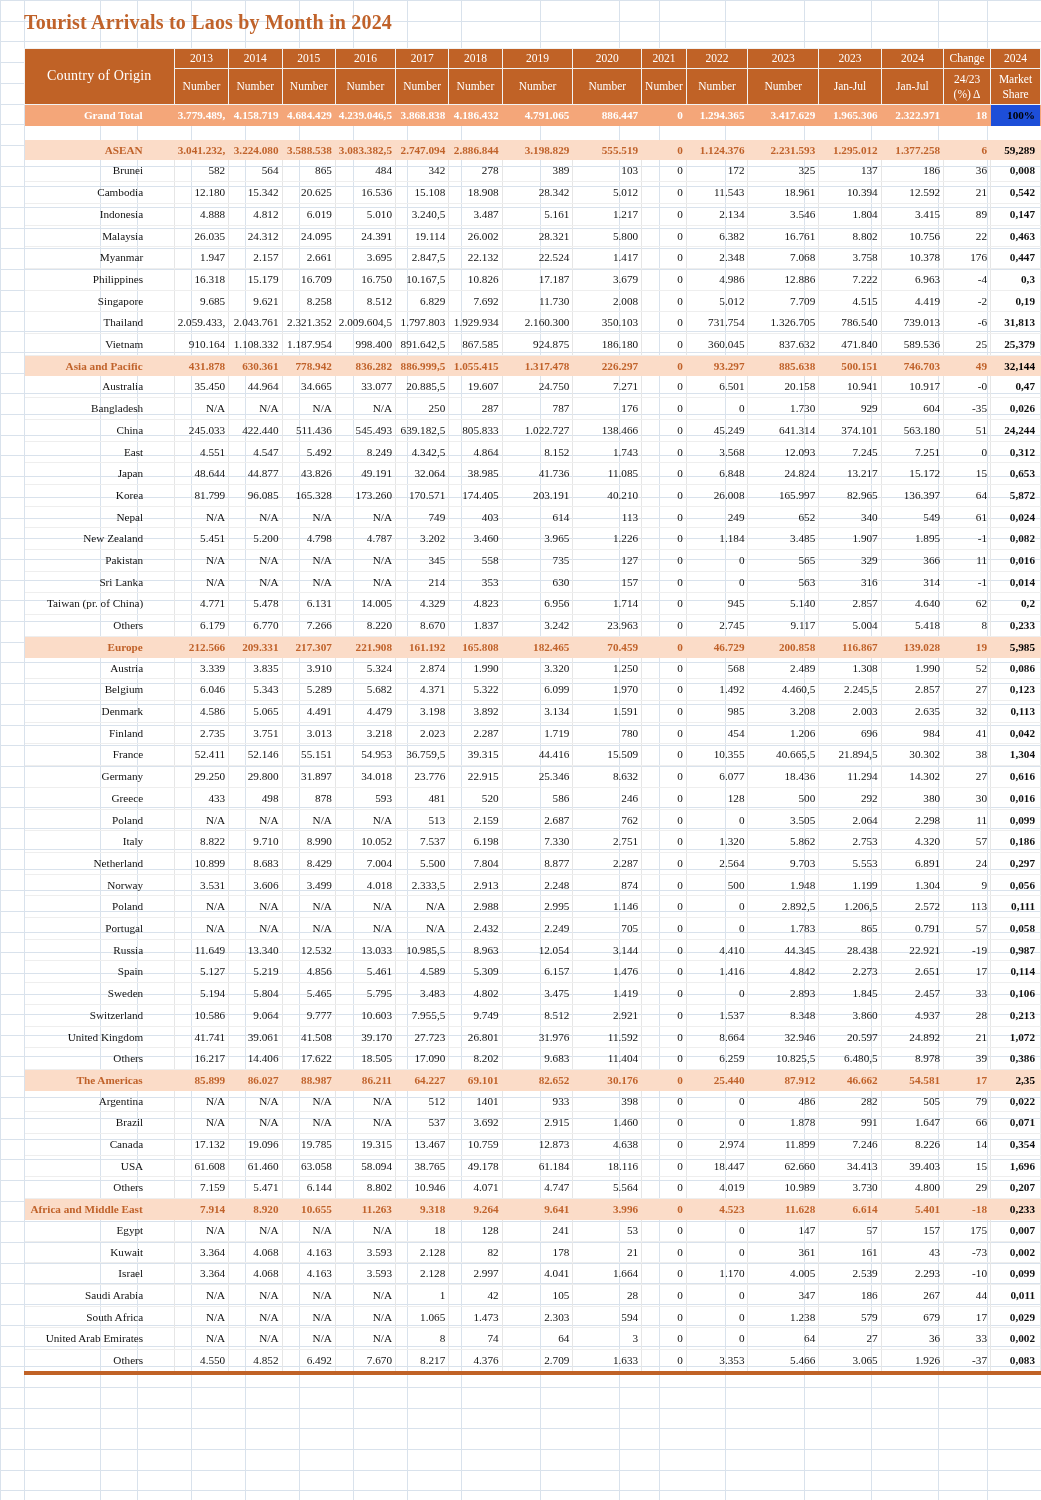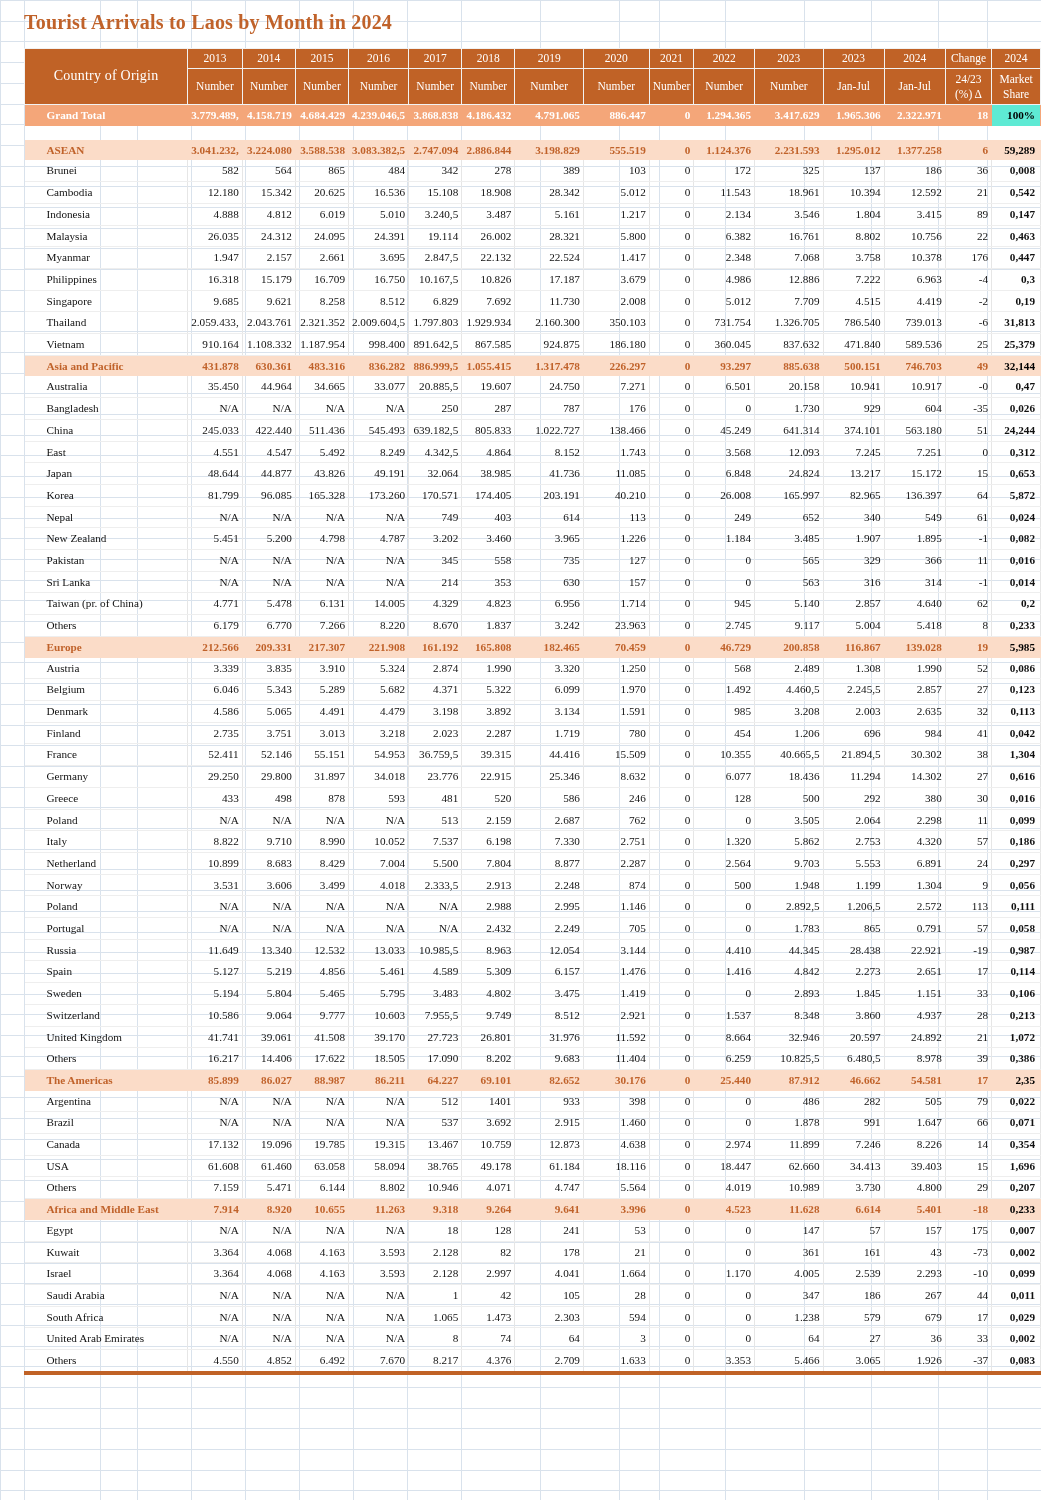--- a/index.html
+++ b/index.html
@@ -69,34 +69,34 @@
 
   
   tr.spacer td{height:14px;line-height:14px;border:none;background:transparent;}
 
   
   tbody td{
     border-right:1px solid #e6e6e6;
     border-bottom:1px solid #eeeeee;
   }
   tbody td.name{
-    text-align:left;
+    text-align:right;
     border-right:none;
-    padding-left:22px;
+    padding-left:6px;
   }
   tbody td.gap{border-right:1px solid #e6e6e6;border-left:none;}
   tbody td.num{text-align:right;}
   tbody td.share{text-align:right;font-weight:bold;padding-right:5px;}
 
   
   tr.grand td{
     background:#F4A679;color:#ffffff;font-weight:bold;
     border-right:1px solid #F4A679;border-bottom:none;
   }
-  tr.grand td.share{color:#000000;background:#5eead4;}
+  tr.grand td.share{color:#000000;background:#1d4ed8;}
   tr.region td{
     background:#FBDCC8;color:#C0622A;font-weight:bold;
     border-right:1px solid #FBDCC8;border-bottom:none;
   }
   tr.region td.share{color:#000000;}
   tr.region td.name{overflow:visible;}
   tr.bold td.name{font-weight:normal;}
   tr.last td{border-bottom:none;}
 
   #bottom-rule{
@@ -481,21 +481,21 @@
           <td class="num">471.840</td>
           <td class="num">589.536</td>
           <td class="num">25</td>
           <td class="share">25,379</td>
         </tr>
         <tr class="region">
           <td class="name">Asia and Pacific</td>
           <td class="gap"></td>
           <td class="num">431.878</td>
           <td class="num">630.361</td>
-          <td class="num">483.316</td>
+          <td class="num">778.942</td>
           <td class="num">836.282</td>
           <td class="num">886.999,5</td>
           <td class="num">1.055.415</td>
           <td class="num">1.317.478</td>
           <td class="num">226.297</td>
           <td class="num">0</td>
           <td class="num">93.297</td>
           <td class="num">885.638</td>
           <td class="num">500.151</td>
           <td class="num">746.703</td>
@@ -1042,21 +1042,21 @@
           <td class="num">5.465</td>
           <td class="num">5.795</td>
           <td class="num">3.483</td>
           <td class="num">4.802</td>
           <td class="num">3.475</td>
           <td class="num">1.419</td>
           <td class="num">0</td>
           <td class="num">0</td>
           <td class="num">2.893</td>
           <td class="num">1.845</td>
-          <td class="num">1.151</td>
+          <td class="num">2.457</td>
           <td class="num">33</td>
           <td class="share">0,106</td>
         </tr>
         <tr class="">
           <td class="name">Switzerland</td>
           <td class="gap"></td>
           <td class="num">10.586</td>
           <td class="num">9.064</td>
           <td class="num">9.777</td>
           <td class="num">10.603</td>

